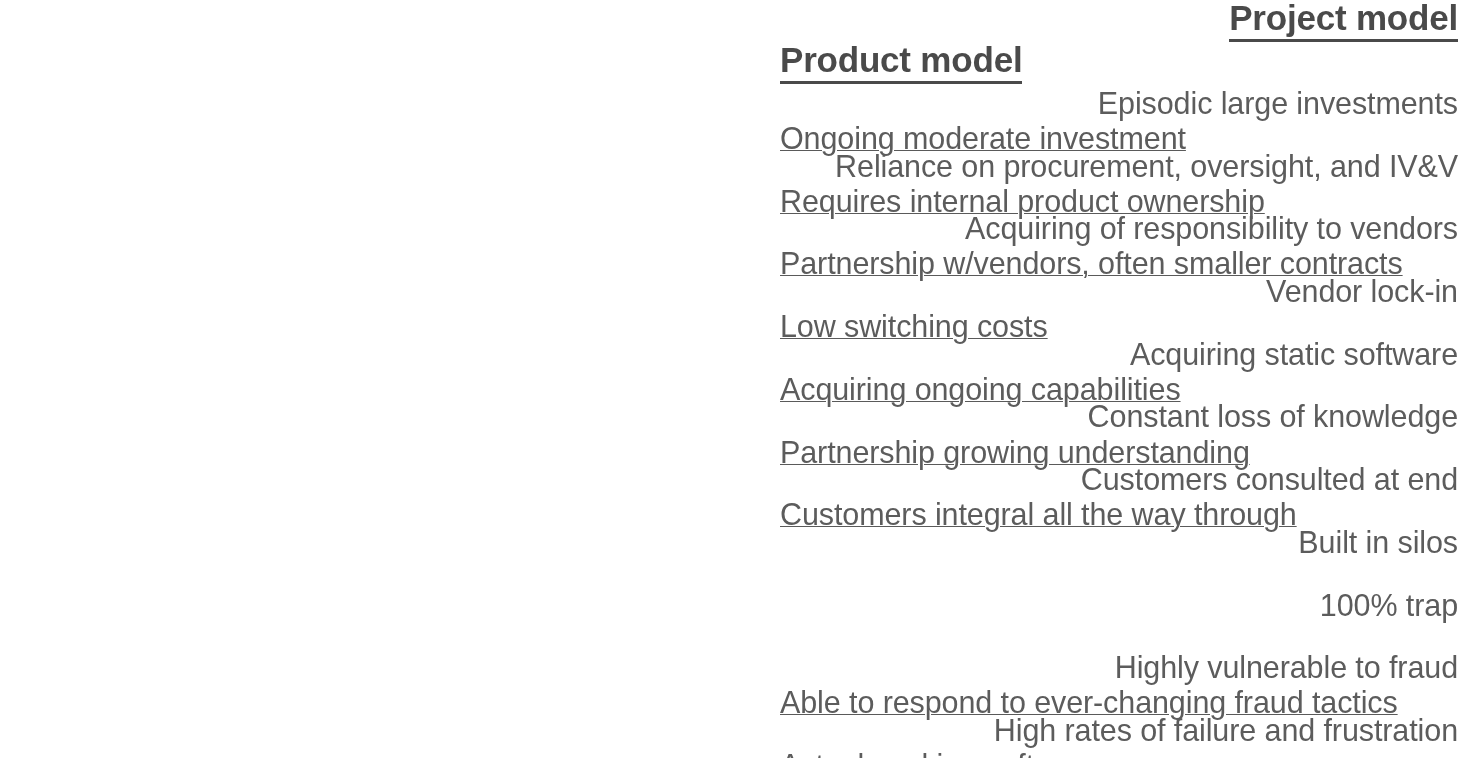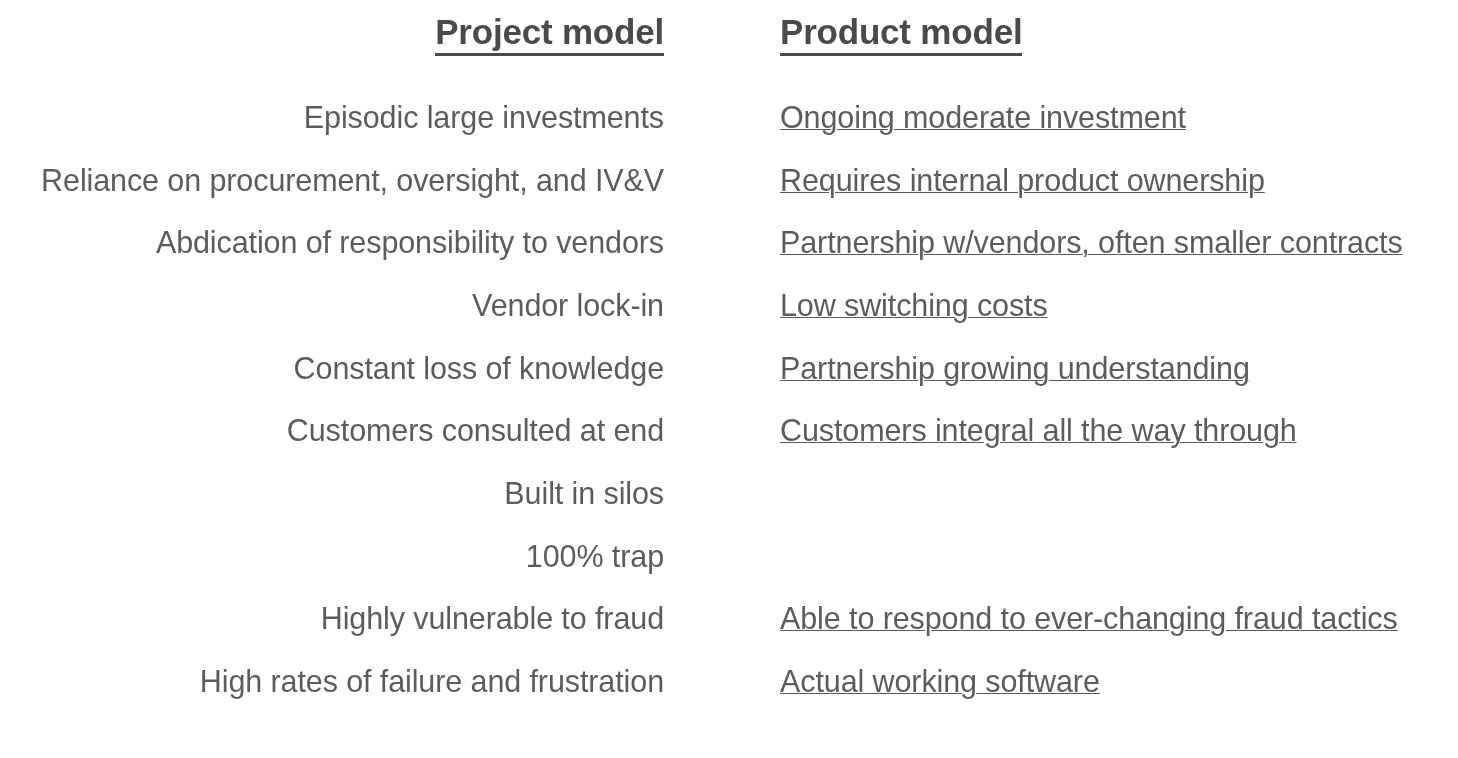--- a/index.html
+++ b/index.html
@@ -27,22 +27,23 @@
 
   .comparison-grid {
     position: absolute;
     left: 0;
     top: 0;
     width: 1458px;
   }
 
   .grid-row {
     display: flex;
-    align-items: center;
+    align-items: flex-end;
     height: 62.7px;
+    flex-direction: column;
   }
 
   .grid-row.header-row {
     height: 70px;
   }
 
   .col-left {
     width: 664px;
     padding-right: 0;
     text-align: right;
@@ -114,36 +115,44 @@
       <div class="col-left">
         <span class="cell-text">Reliance on procurement, oversight, and IV&amp;V</span>
       </div>
       <div class="col-right">
         <span class="cell-text">Requires internal product ownership</span>
       </div>
     </div>
 
     <div class="grid-row">
       <div class="col-left">
-        <span class="cell-text">Abdication of responsibility to vendors</span>
+        <span class="cell-text">Acquiring of responsibility to vendors</span>
       </div>
       <div class="col-right">
         <span class="cell-text">Partnership w/vendors, often smaller contracts</span>
       </div>
     </div>
 
     <div class="grid-row">
       <div class="col-left">
         <span class="cell-text">Vendor lock-in</span>
       </div>
       <div class="col-right">
         <span class="cell-text">Low switching costs</span>
       </div>
     </div>
 
+    <div class="grid-row">
+      <div class="col-left">
+        <span class="cell-text">Acquiring static software</span>
+      </div>
+      <div class="col-right">
+        <span class="cell-text">Acquiring ongoing capabilities</span>
+      </div>
+    </div>
 
     <div class="grid-row">
       <div class="col-left">
         <span class="cell-text">Constant loss of knowledge</span>
       </div>
       <div class="col-right">
         <span class="cell-text">Partnership growing understanding</span>
       </div>
     </div>
 

